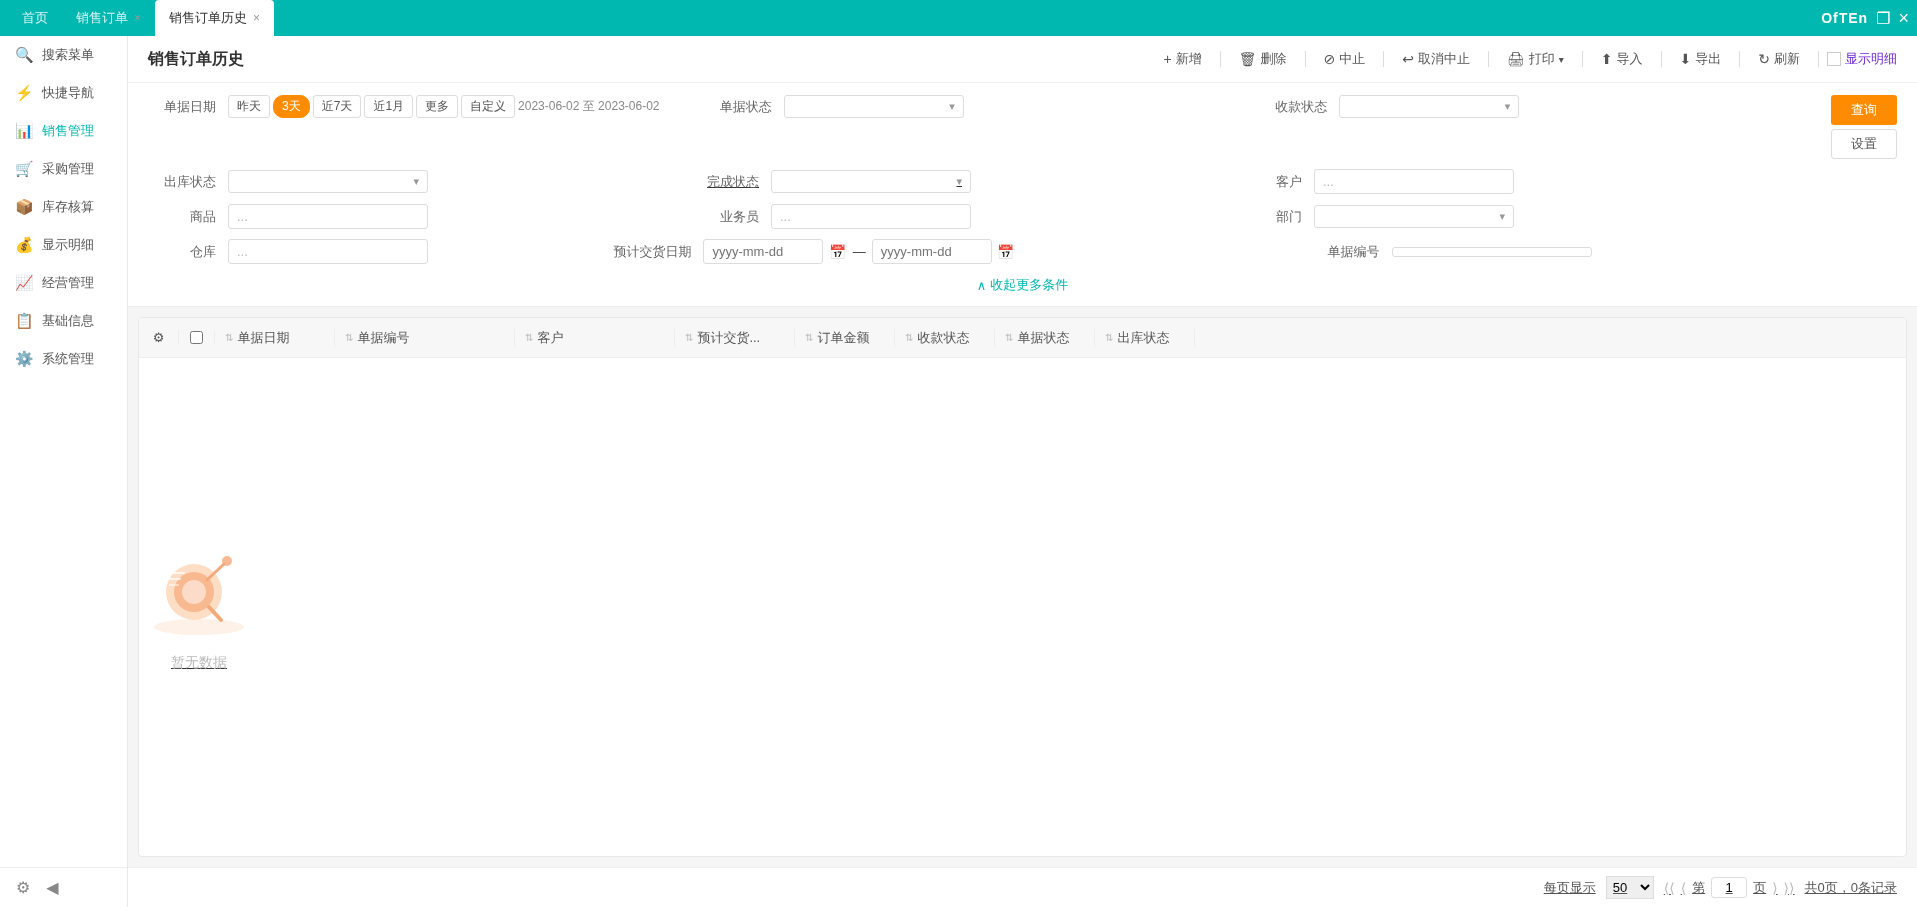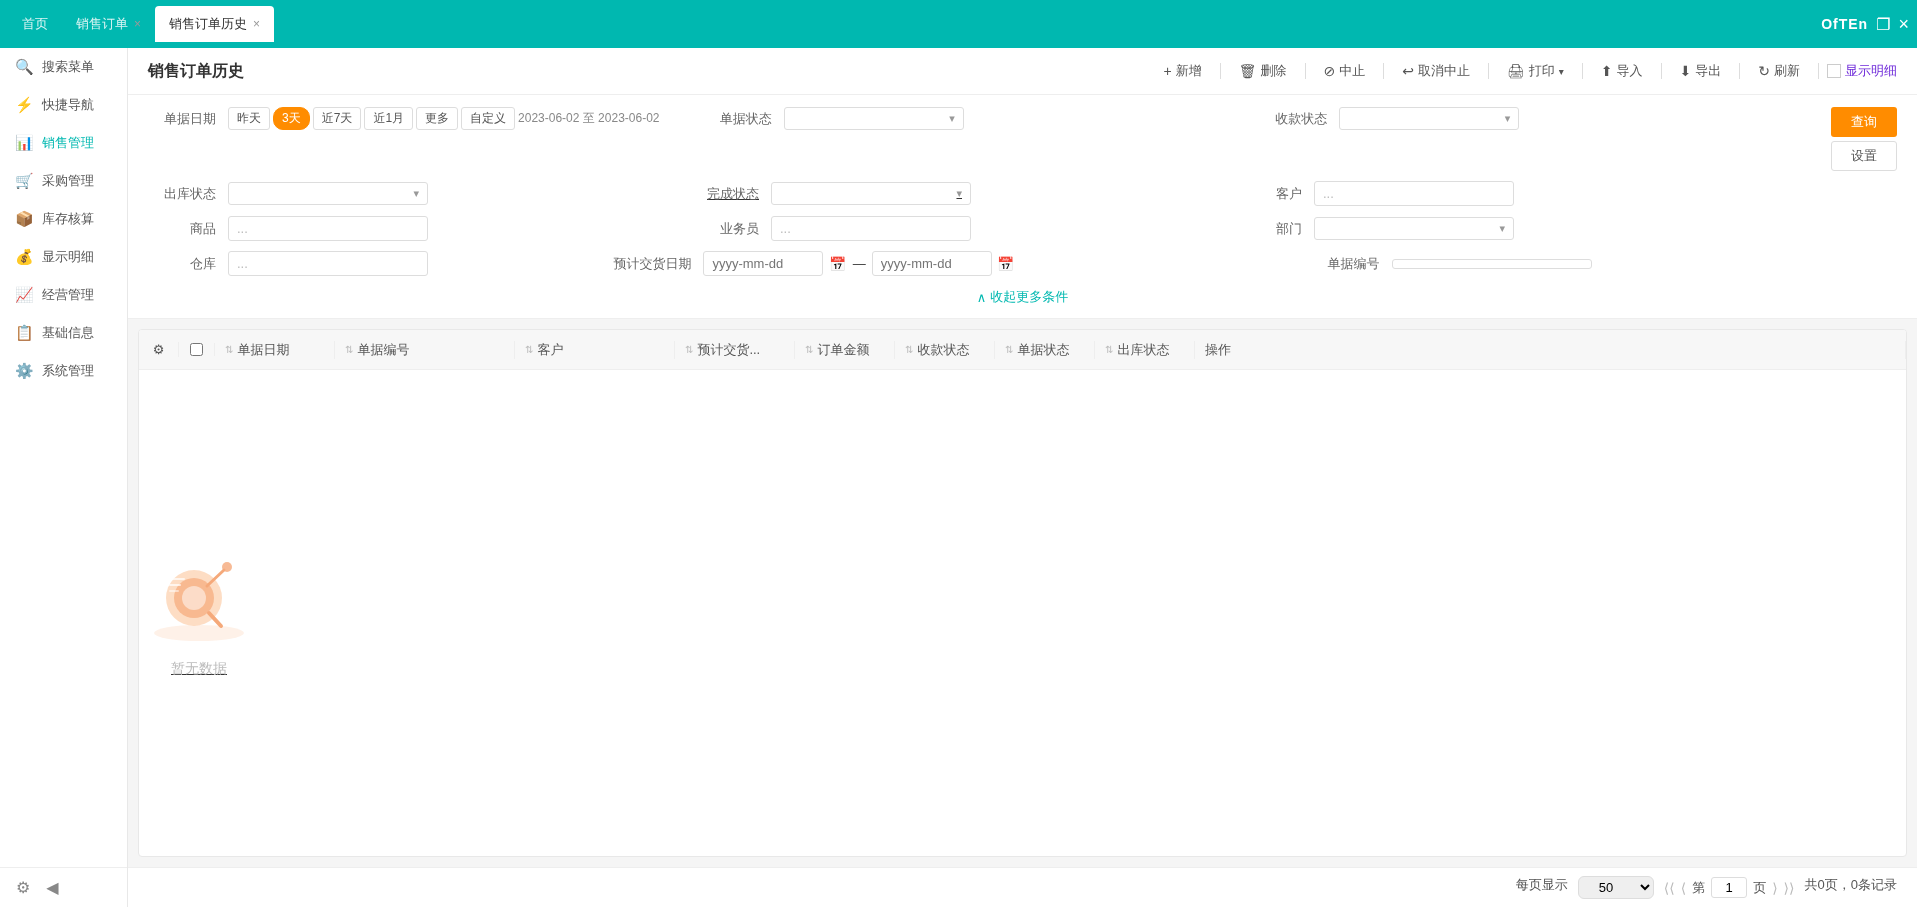--- a/index.html
+++ b/index.html
@@ -1,19 +1,19 @@
 <!DOCTYPE html>
 <html><head>
   <meta charset="utf-8">
   <style>
     * { margin: 0; padding: 0; box-sizing: border-box; }
     body { font-family: 'Microsoft YaHei', Arial, sans-serif; font-size: 13px; background: #f5f5f5; color: #333; display: flex; flex-direction: column; height: 907px; overflow: hidden; }
 
     
-    .top-bar { background: #00b8b0; height: 48px; display: flex; align-items: center; padding: 0 8px; gap: 0; flex-shrink: 0; }
+    .top-bar { background: #00b8b0; height: 36px; display: flex; align-items: center; padding: 0 8px; gap: 0; flex-shrink: 0; }
     .tab-item { display: flex; align-items: center; padding: 0 14px; height: 36px; cursor: pointer; color: rgba(255,255,255,0.85); font-size: 13px; gap: 6px; }
     .tab-item.active { background: #fff; color: #333; border-radius: 4px 4px 0 0; }
     .tab-close { font-size: 12px; color: #999; cursor: pointer; }
     .top-bar-right { margin-left: auto; display: flex; align-items: center; gap: 8px; color: #fff; font-size: 18px; }
     .brand-text { font-size: 14px; font-weight: bold; color: #fff; letter-spacing: 1px; }
 
     
     .main-layout { display: flex; flex: 1; overflow: hidden; }
 
     
@@ -63,22 +63,22 @@
     .th-cell.delivery { width: 120px; }
     .th-cell.amount { width: 100px; }
     .th-cell.pay-status { width: 100px; }
     .th-cell.order-status { width: 100px; }
     .th-cell.out-status { width: 100px; }
     .th-cell.ops { flex: 1; }
     .sort-icon { color: #bbb; font-size: 10px; cursor: pointer; }
     .table-body { flex: 1; display: flex; align-items: flex-start; justify-content: center; flex-direction: column; gap: 12px; text-decoration: underline; }
 
     
-    .table-footer { background: #fff; border-top: 1px solid #eee; display: flex; justify-content: flex-end; padding: 8px 20px; gap: 10px; font-size: 13px; color: #555; flex-shrink: 0; }
-    .page-size-select { border: 1px solid #ddd; border-radius: 6px; padding: 2px 16px; font-size: 13px; }
+    .table-footer { background: #fff; border-top: 1px solid #eee; display: flex; align-items: center; justify-content: flex-end; padding: 8px 20px; gap: 10px; font-size: 13px; color: #555; flex-shrink: 0; text-decoration: underline; }
+    .page-size-select { border: 1px solid #ddd; border-radius: 0; padding: 2px 2px; font-size: 13px; }
     .pagination { display: flex; align-items: center; gap: 6px; }
     .page-nav { cursor: pointer; color: #bbb; font-size: 14px; }
     .page-input { border: 1px solid #ddd; border-radius: 3px; width: 36px; text-align: center; padding: 2px 4px; font-size: 13px; }
 
     .query-btn { background: #ff8c00; color: #fff; border: none; border-radius: 3px; padding: 6px 20px; cursor: pointer; font-size: 13px; }
     .setting-btn { background: #fff; color: #555; border: 1px solid #ddd; border-radius: 3px; padding: 5px 16px; cursor: pointer; font-size: 13px; }
 
     .filter-right-btns { display: flex; flex-direction: column; gap: 4px; margin-left: 16px; }
   </style>
 </head>
@@ -348,23 +348,20 @@
           <span class="sort-icon">⇅</span>
           <span>收款状态</span>
         </div>
         <div class="th-cell order-status">
           <span class="sort-icon">⇅</span>
           <span>单据状态</span>
         </div>
         <div class="th-cell out-status">
           <span class="sort-icon">⇅</span>
           <span>出库状态</span>
-        </div>
-        <div class="th-cell ops">
-          <span>操作</span>
         </div>
       </div>
 
       <div class="table-body">
         <div style="display:flex; flex-direction:column; align-items:center; gap:12px;">
 
           <svg width="120" height="100" viewBox="0 0 120 100">
             <ellipse cx="60" cy="85" rx="45" ry="8" fill="#fde8d8" opacity="0.6"></ellipse>
             <circle cx="55" cy="50" r="28" fill="#fcd5b5" opacity="0.8"></circle>
             <circle cx="55" cy="50" r="20" fill="#f5a97a" opacity="0.7"></circle>

